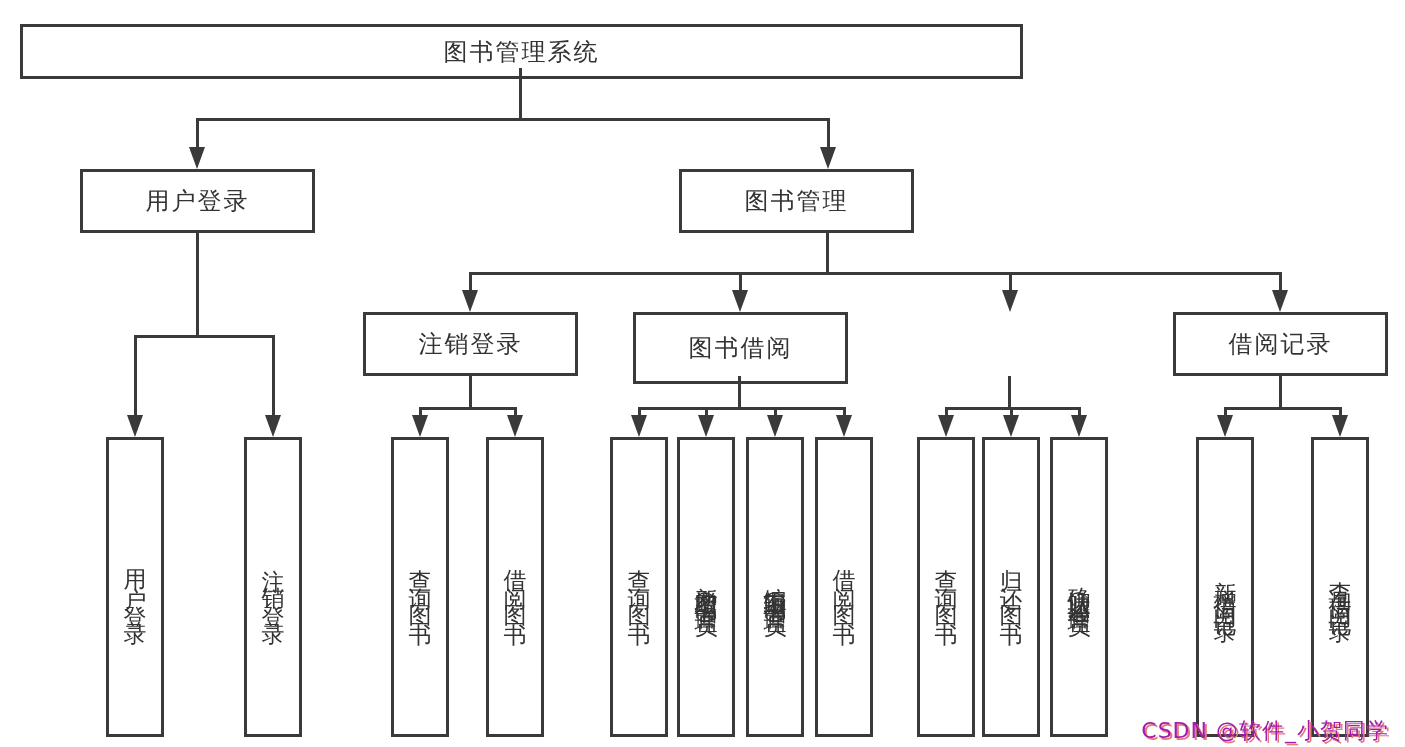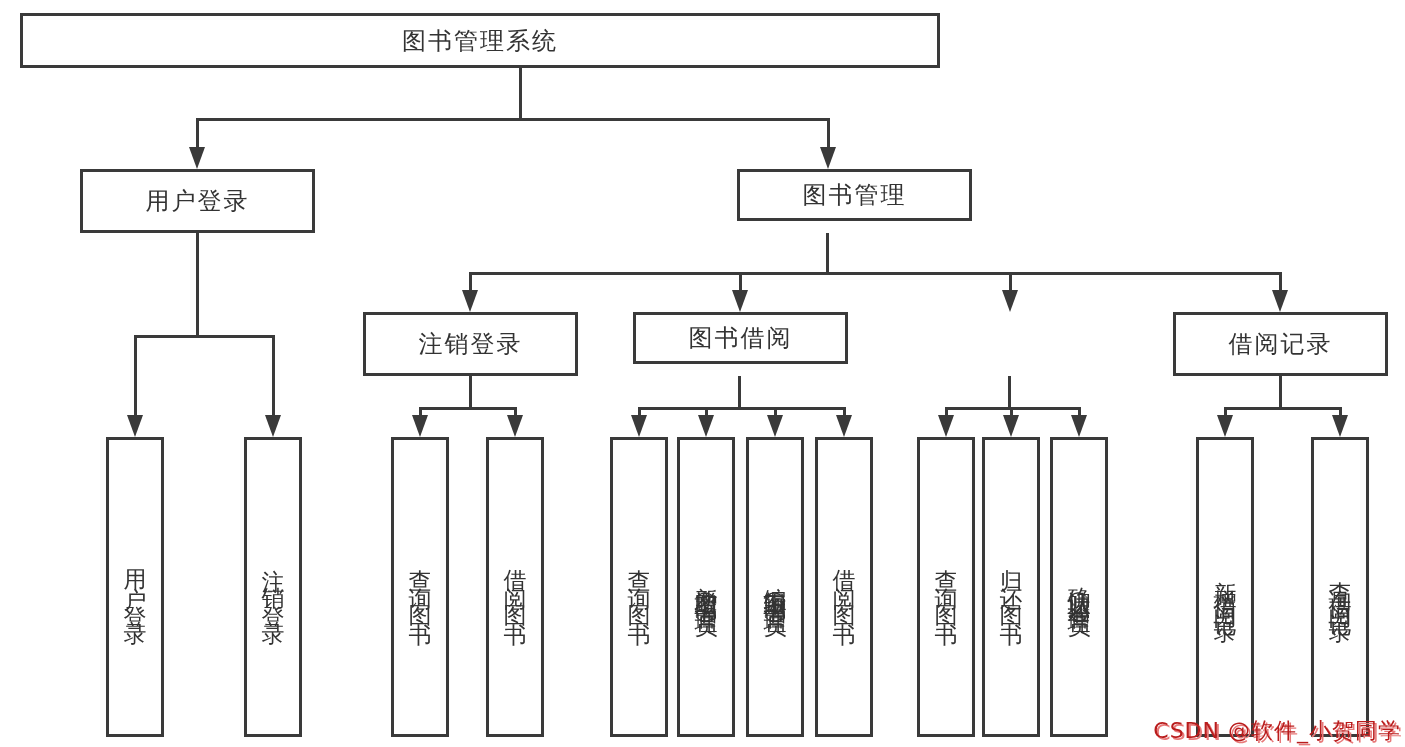--- a/index.html
+++ b/index.html
@@ -17,61 +17,61 @@
   .ls18{letter-spacing:18px;}
   .ls8{letter-spacing:8px;}
   .ls4{letter-spacing:4px;}
   .line{position:absolute;background:#3a3a3a;}
   .arrow{
     position:absolute;width:0;height:0;
     border-left:8px solid transparent;border-right:8px solid transparent;
     border-top:22px solid #3a3a3a;
   }
   .watermark{
-    position:absolute;right:4px;bottom:1px;font-size:22px;letter-spacing:1px;
-    color:#b91c1c;text-shadow:2px 2px 0 #e87a7a;white-space:nowrap;
+    position:absolute;right:16px;bottom:1px;font-size:22px;letter-spacing:1px;
+    color:#a21caf;text-shadow:2px 2px 0 #e87a7a;white-space:nowrap;
   }
 </style>
 </head>
 <body>
 
 <div class="canvas">
 
-  <div class="box hbox" style="left:20px;top:13px;width:920px;height:55px">图书管理系统</div>
+  <div class="box hbox" style="left:20px;top:24px;width:1003px;height:55px">图书管理系统</div>
 
   <div class="line" style="left:519px;top:68px;width:3px;height:50px"></div>
   <div class="line" style="left:196px;top:118px;width:634px;height:3px"></div>
   <div class="line" style="left:196px;top:118px;width:3px;height:31px"></div>
   <div class="line" style="left:827px;top:118px;width:3px;height:31px"></div>
   <div class="arrow" style="left:189px;top:147px"></div>
   <div class="arrow" style="left:820px;top:147px"></div>
 
   <div class="box hbox" style="left:80px;top:169px;width:235px;height:64px">用户登录</div>
-  <div class="box hbox" style="left:737px;top:169px;width:235px;height:52px">图书管理</div>
+  <div class="box hbox" style="left:679px;top:169px;width:235px;height:64px">图书管理</div>
 
   <div class="line" style="left:196px;top:233px;width:3px;height:102px"></div>
   <div class="line" style="left:134px;top:335px;width:141px;height:3px"></div>
   <div class="line" style="left:134px;top:335px;width:3px;height:82px"></div>
   <div class="line" style="left:272px;top:335px;width:3px;height:82px"></div>
   <div class="arrow" style="left:127px;top:415px"></div>
   <div class="arrow" style="left:265px;top:415px"></div>
 
   <div class="line" style="left:826px;top:233px;width:3px;height:39px"></div>
   <div class="line" style="left:469px;top:272px;width:813px;height:3px"></div>
   <div class="line" style="left:469px;top:272px;width:3px;height:20px"></div>
   <div class="line" style="left:739px;top:272px;width:3px;height:20px"></div>
   <div class="line" style="left:1009px;top:272px;width:3px;height:20px"></div>
   <div class="line" style="left:1279px;top:272px;width:3px;height:20px"></div>
   <div class="arrow" style="left:462px;top:290px"></div>
   <div class="arrow" style="left:732px;top:290px"></div>
   <div class="arrow" style="left:1002px;top:290px"></div>
   <div class="arrow" style="left:1272px;top:290px"></div>
 
   <div class="box hbox" style="left:363px;top:312px;width:215px;height:64px">注销登录</div>
-  <div class="box hbox" style="left:633px;top:312px;width:215px;height:52px">图书借阅</div>
+  <div class="box hbox" style="left:633px;top:312px;width:215px;height:72px">图书借阅</div>
   <div class="box hbox" style="left:1173px;top:312px;width:215px;height:64px">借阅记录</div>
 
   <div class="line" style="left:469px;top:376px;width:3px;height:31px"></div>
   <div class="line" style="left:419px;top:407px;width:98px;height:3px"></div>
   <div class="line" style="left:419px;top:407px;width:3px;height:10px"></div>
   <div class="line" style="left:514px;top:407px;width:3px;height:10px"></div>
   <div class="arrow" style="left:412px;top:415px"></div>
   <div class="arrow" style="left:507px;top:415px"></div>
 
   <div class="line" style="left:738px;top:376px;width:3px;height:31px"></div>

